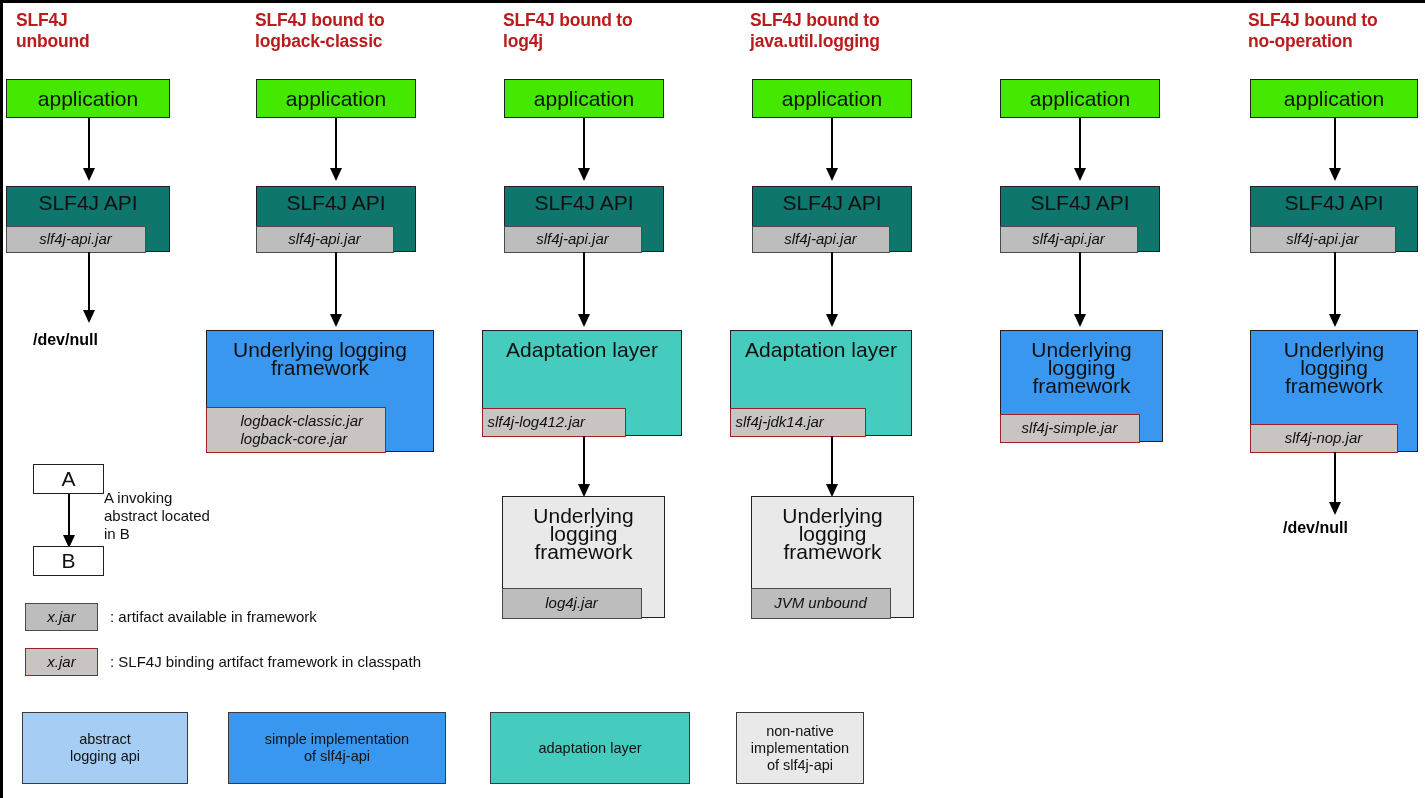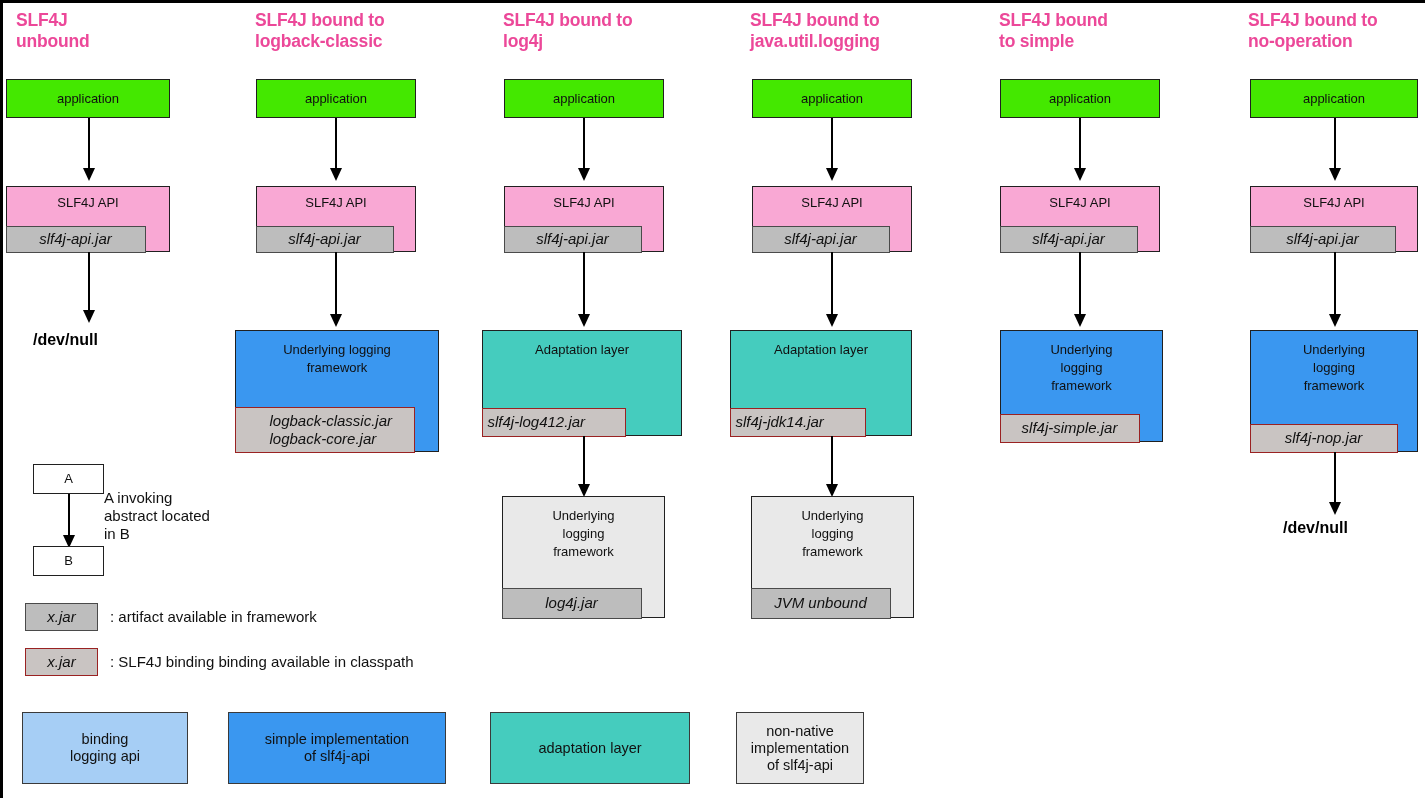--- a/index.html
+++ b/index.html
@@ -16,42 +16,42 @@
   }
   
   .edge-top{position:absolute;left:0;top:0;width:1425px;height:3px;background:#000;}
   .edge-left{position:absolute;left:0;top:0;width:3px;height:798px;background:#000;}
 
   .col-title{
     position:absolute;
     font-weight:bold;
     font-size:17.5px;
     line-height:21px;
-    color:#ec4899;
+    color:#b91c1c;
     letter-spacing:-0.2px;
     white-space:pre-line;
   }
 
   .box{
     position:absolute;
     box-sizing:border-box;
     border:1.5px solid #202020;
     color:#000;
   }
   .box .caption{
     position:absolute;
     left:0;right:0;
     text-align:center;
-    font-size:13px;
+    font-size:21px;
     line-height:18px;
     color:#101010;
     white-space:pre-line;
   }
   .box.app{background:#44e800;}
-  .box.api{background:#f9a8d4;}
+  .box.api{background:#0f766e;}
   .box.native{background:#3a97f0;}
   .box.adapt{background:#45ccbe;}
   .box.nonnative{background:#e9e9e9;}
   .box.plain{background:#ffffff;}
 
   
   .jar{
     position:absolute;
     box-sizing:border-box;
     background:#bdbdbd;
@@ -158,21 +158,21 @@
   <div class="box api" style="left:256px;top:186px;width:160px;height:66px;">
     <div class="caption" style="top:7px;">SLF4J API</div>
     <div class="jar" style="left:-1.5px;bottom:-1.5px;width:138px;height:27px;">slf4j-api.jar</div>
   </div>
 
   <div class="arrow" style="left:335px;top:252px;">
     <div class="shaft" style="height:62px;"></div>
     <div class="head" style="top:62px;"></div>
   </div>
 
-  <div class="box native" style="left:235px;top:330px;width:204px;height:122px;">
+  <div class="box native" style="left:206px;top:330px;width:228px;height:122px;">
     <div class="caption" style="top:10px;">Underlying logging
 framework</div>
     <div class="jar binding left" style="left:-1.5px;bottom:-1.5px;width:180px;height:46px;padding-left:34px;">logback-classic.jar
 logback-core.jar</div>
   </div>
 
   <div class="col-title" style="left:503px;top:10px;width:240px;">SLF4J bound to
 log4j</div>
 
   <div class="box app" style="left:504px;top:79px;width:160px;height:39px;">
@@ -243,22 +243,20 @@
     <div class="head" style="top:48px;"></div>
   </div>
 
   <div class="box nonnative" style="left:751px;top:496px;width:163px;height:122px;">
     <div class="caption" style="top:10px;">Underlying
 logging
 framework</div>
     <div class="jar" style="left:-1.5px;bottom:-1.5px;width:140px;height:31px;">JVM unbound</div>
   </div>
 
-  <div class="col-title" style="left:999px;top:10px;width:230px;">SLF4J bound
-to simple</div>
 
   <div class="box app" style="left:1000px;top:79px;width:160px;height:39px;">
     <div class="caption" style="top:10px;">application</div>
   </div>
 
   <div class="arrow" style="left:1079px;top:118px;">
     <div class="shaft" style="height:50px;"></div>
     <div class="head" style="top:50px;"></div>
   </div>
 
@@ -329,24 +327,24 @@
   </div>
 
   <div class="legend-text" style="left:104px;top:489px;width:180px;">A invoking
 abstract located
 in B</div>
 
   <div class="jar" style="left:25px;top:603px;width:73px;height:28px;position:absolute;">x.jar</div>
   <div class="legend-text" style="left:110px;top:608px;width:400px;">: artifact available in framework</div>
 
   <div class="jar binding" style="left:25px;top:648px;width:73px;height:28px;position:absolute;">x.jar</div>
-  <div class="legend-text" style="left:110px;top:653px;width:520px;">: SLF4J binding binding available in classpath</div>
+  <div class="legend-text" style="left:110px;top:653px;width:520px;">: SLF4J binding artifact framework in classpath</div>
 
   <div class="swatch" style="left:22px;top:712px;width:166px;height:72px;background:#a6cef5;">
-    <span>binding
+    <span>abstract
 logging api</span>
   </div>
 
   <div class="swatch" style="left:228px;top:712px;width:218px;height:72px;background:#3a97f0;">
     <span>simple implementation
 of slf4j-api</span>
   </div>
 
   <div class="swatch" style="left:490px;top:712px;width:200px;height:72px;background:#45ccbe;">
     <span>adaptation layer</span>

